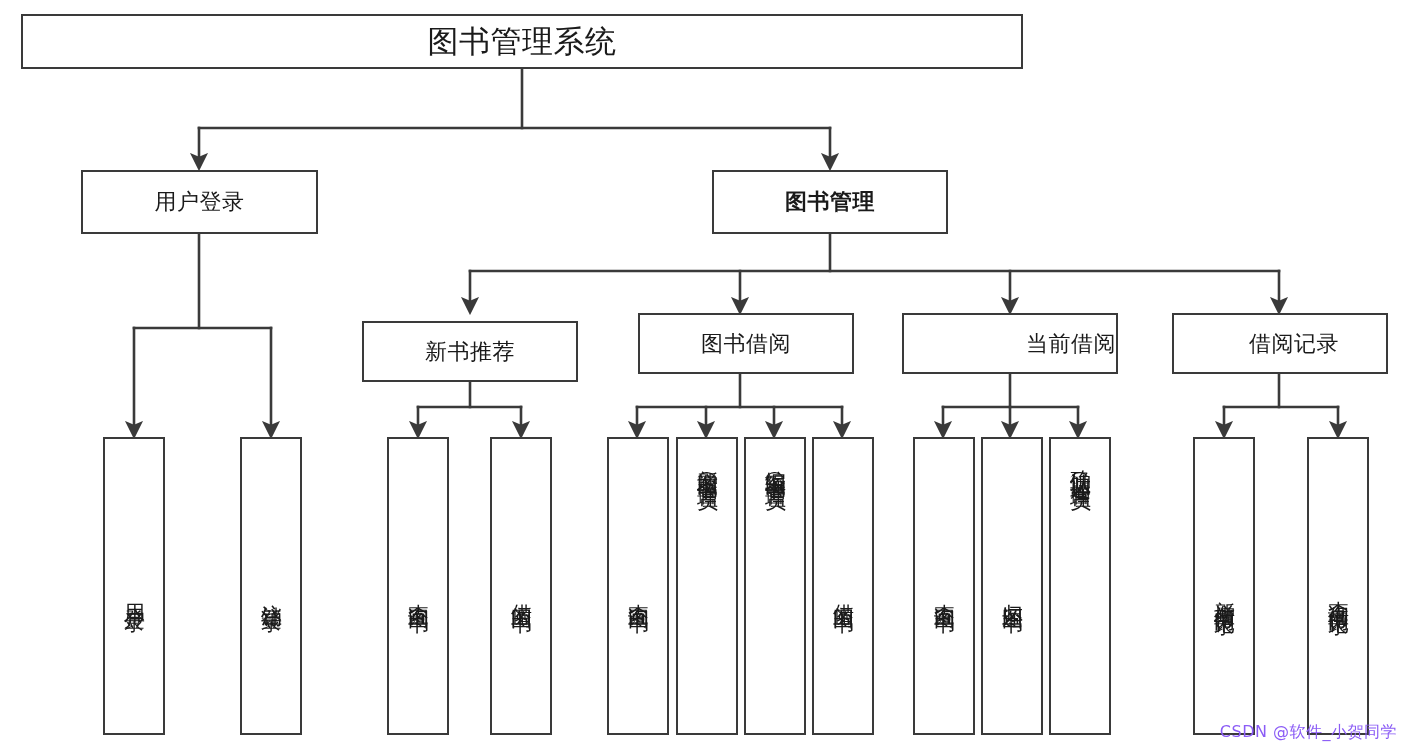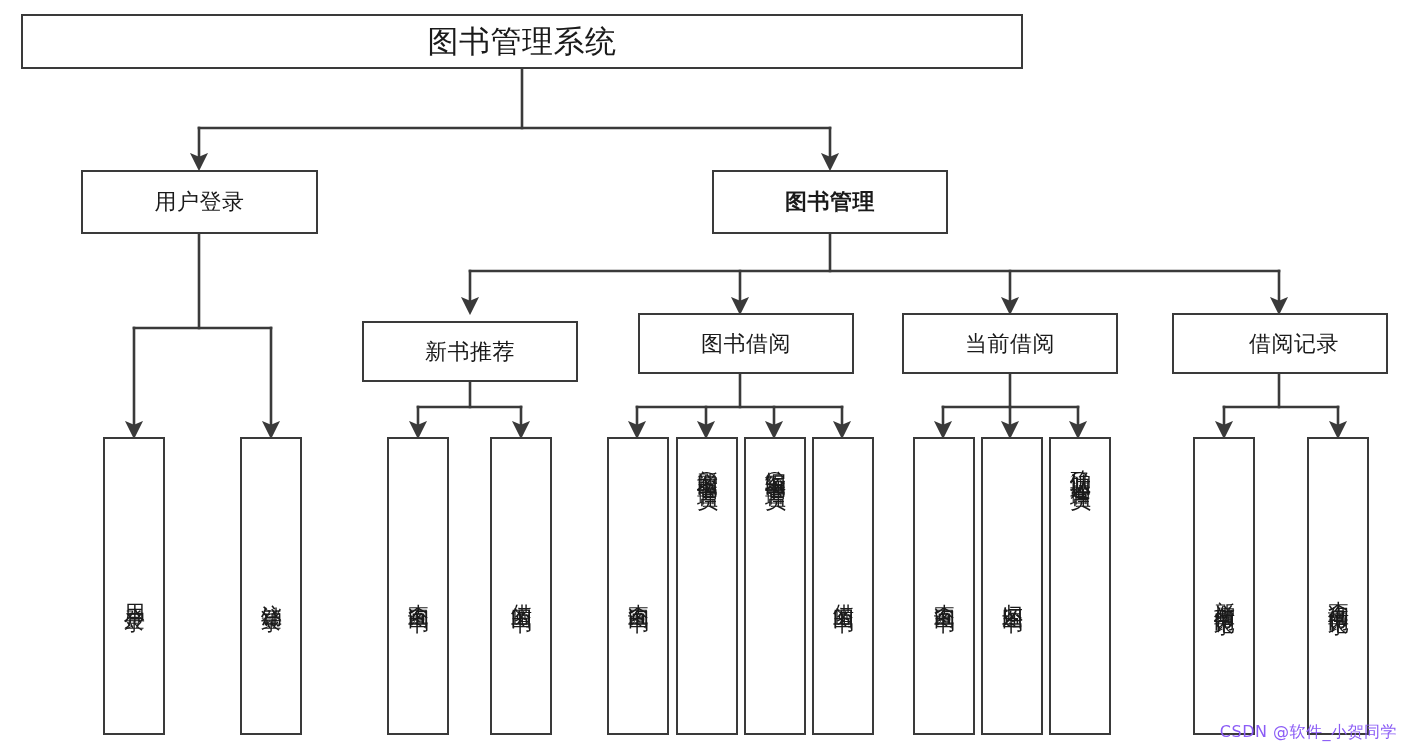--- a/index.html
+++ b/index.html
@@ -139,21 +139,21 @@
   <div class="node horizontal" style="left:712px; top:170px; width:236px; height:64px;font-weight:bold;">
     <span class="node-label">图书管理</span>
   </div>
 
   <div class="node horizontal" style="left:362px; top:313px; width:216px; height:61px;margin-top:8px;">
     <span class="node-label">新书推荐</span>
   </div>
   <div class="node horizontal" style="left:632px; top:313px; width:216px; height:61px;margin-left:6px;">
     <span class="node-label">图书借阅</span>
   </div>
-  <div class="node horizontal" style="left:902px; top:313px; width:216px; height:61px;">
+  <div class="node horizontal" style="left:902px; top:313px; width:216px; height:61px;justify-content:flex-end;">
     <span class="node-label">当前借阅</span>
   </div>
   <div class="node horizontal" style="left:1172px; top:313px; width:216px; height:61px;padding-left:28px;">
     <span class="node-label">借阅记录</span>
   </div>
 
   <div class="node vertical mid" style="left:103px; top:437px; width:62px; height:298px;">
     <span class="node-label">用户登录</span>
   </div>
   <div class="node vertical mid" style="left:240px; top:437px; width:62px; height:298px;">

